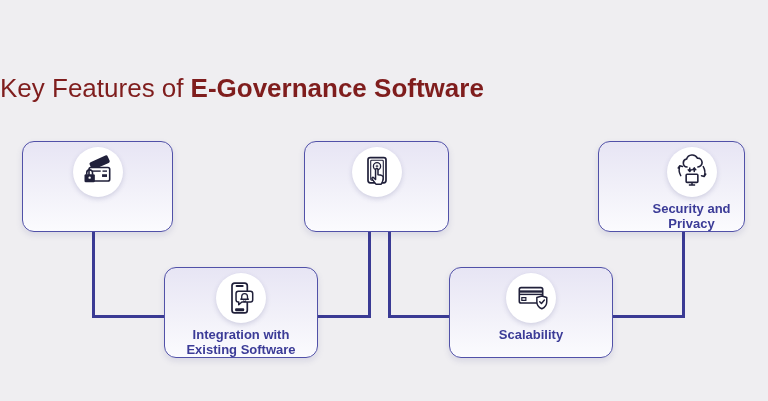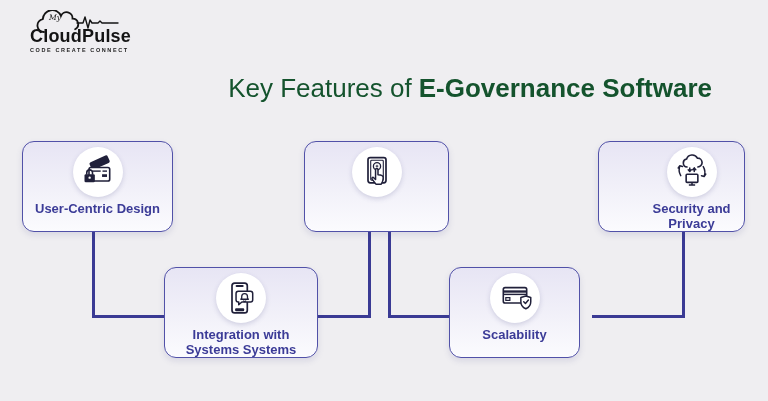--- a/index.html
+++ b/index.html
@@ -22,21 +22,21 @@
     color:#141414;margin-top:-9px;line-height:1;
   }
   .logo-tagline{
     font-size:5.5px;font-weight:700;letter-spacing:1.6px;
     color:#1c1c1c;margin-top:2px;white-space:nowrap;
   }
 
   
   .title{
     position:absolute;left:0;top:74px;width:712px;
-    text-align:right;color:#14532d;font-size:26px;line-height:1.1;
+    text-align:left;color:#7f1d1d;font-size:26px;line-height:1.1;
   }
   .title-prefix{font-weight:500;margin-right:7px;}
   .title-emphasis{font-weight:800;}
 
   
   .line{position:absolute;background:#3a3a94;}
   .v{width:3px;}
   .h{height:3px;}
   .v1{left:92px;top:231px;height:87px;}
   .h1{left:92px;top:315px;width:74px;}
@@ -53,50 +53,41 @@
     border:1.6px solid #5151a8;border-radius:12px;
     background:linear-gradient(180deg,#e7e5f4 0%,#f2f1f9 55%,#fbfbfe 100%);
     box-shadow:0 3px 6px rgba(80,80,140,.14);
     display:flex;flex-direction:column;align-items:center;
     padding-top:5px;
   }
   .card1{left:22px;top:141px;width:151px;}
   .card3{left:304px;top:141px;width:145px;}
   .card5{left:598px;top:141px;width:147px;padding-left:40px;}
   .card2{left:164px;top:267px;width:154px;}
-  .card4{left:449px;top:267px;width:131px;}
+  .card4{left:449px;top:267px;width:164px;}
 
   .icon-circle{
     width:50px;height:50px;border-radius:50%;
     background:#ffffff;box-shadow:0 2px 5px rgba(80,80,140,.22);
     display:flex;align-items:center;justify-content:center;
     flex:0 0 auto;
   }
   .card-label{
     margin-top:4px;
     font-size:13px;font-weight:700;color:#3b3b97;
     text-align:center;line-height:1.18;padding:0 6px;
   }
   .ic{display:block;}
   .ic *{vector-effect:non-scaling-stroke;}
 </style>
 </head>
 <body>
 
 <div class="stage">
 
-  <div class="logo">
-    <svg class="logo-art" width="100" height="26" viewBox="0 0 100 26">
-      <path d="M14 22 a6.5 6.5 0 0 1-1.2-12.9 A9.5 9.5 0 0 1 31 5.8 A6 6 0 0 1 42.5 8.6 a5.6 5.6 0 0 1 2.6 10.6" fill="none" stroke="#141414" stroke-width="1.8" stroke-linecap="round"></path>
-      <text x="19" y="9.5" font-family="DejaVu Serif, serif" font-style="italic" font-size="7.5" fill="#141414">My</text>
-      <polyline points="47,13 53,13 55,7 58,18 60,10 62,13 68,13 70,11 72,13 88,13" fill="none" stroke="#141414" stroke-width="1.4" stroke-linejoin="round" stroke-linecap="round"></polyline>
-    </svg>
-    <div class="logo-name">CloudPulse</div>
-    <div class="logo-tagline">CODE CREATE CONNECT</div>
-  </div>
 
   <div class="title">
     <span class="title-prefix">Key Features of</span><span class="title-emphasis">E-Governance Software</span>
   </div>
 
   <div class="line v v1"></div>
   <div class="line h h1"></div>
   <div class="line h h2"></div>
   <div class="line v v2"></div>
   <div class="line v v3"></div>
@@ -112,21 +103,20 @@
         </g>
         <rect x="10" y="15" width="23" height="15" rx="2" fill="#ffffff" stroke="#20203a" stroke-width="1.6"></rect>
         <line x1="13.5" y1="19" x2="23" y2="19" stroke="#20203a" stroke-width="1.4"></line>
         <line x1="25" y1="19" x2="30" y2="19" stroke="#20203a" stroke-width="1.4"></line>
         <rect x="24.5" y="22.5" width="5.5" height="3" fill="#20203a"></rect>
         <path d="M7.5 23 v-2.2 a3.2 3.2 0 0 1 6.4 0 V23" fill="none" stroke="#20203a" stroke-width="1.6"></path>
         <rect x="5" y="22.5" width="11.5" height="9" rx="1.5" fill="#20203a"></rect>
         <circle cx="10.7" cy="26.3" r="1.3" fill="#ffffff"></circle>
       </svg>
     </div>
-    <div class="card-label">User-Centric Design</div>
   </div>
 
   <div class="card card3">
     <div class="icon-circle">
       <svg class="ic" width="36" height="36" viewBox="0 0 40 40">
         <rect x="10" y="4" width="20" height="28" rx="2.5" fill="#ffffff" stroke="#20203a" stroke-width="1.7"></rect>
         <rect x="13" y="7" width="14" height="22" rx="1" fill="none" stroke="#20203a" stroke-width="1.1"></rect>
         <circle cx="20" cy="13.5" r="4" fill="#ffffff" stroke="#20203a" stroke-width="1.3"></circle>
         <path d="M18.5 13.5 h3 M20 12 v3" stroke="#20203a" stroke-width="0.9"></path>
         <path d="M18.8 33.5 l-4.2-5.6 c-.9-1.2.7-2.5 1.7-1.5 l2.1 2 V17.5 c0-2 2.7-2 2.7 0 V23 c3 0 5.8.9 5.8 3.4 0 2.4-.9 5.3-2.2 7.1z" fill="#ffffff" stroke="#20203a" stroke-width="1.5" stroke-linejoin="round"></path>
@@ -153,21 +143,21 @@
     <div class="icon-circle">
       <svg class="ic" width="36" height="36" viewBox="0 0 40 40">
         <rect x="10" y="3.5" width="17" height="33" rx="3" fill="#ffffff" stroke="#20203a" stroke-width="1.7"></rect>
         <rect x="14" y="5.5" width="9" height="2.4" rx="1.2" fill="#20203a"></rect>
         <rect x="13.5" y="31.5" width="10" height="3.2" rx="1" fill="#20203a"></rect>
         <path d="M17 12.5 h13.5 a2.5 2.5 0 0 1 2.5 2.5 v7 a2.5 2.5 0 0 1-2.5 2.5 H21 l-3.5 3 v-3 h-.5 a2.5 2.5 0 0 1-2.5-2.5 v-7 a2.5 2.5 0 0 1 2.5-2.5z" fill="#ffffff" stroke="#20203a" stroke-width="1.5" stroke-linejoin="round"></path>
         <path d="M24 15.2 c-2 0-3.2 1.4-3.2 3.2 v1.6 l-1 1.4 h8.4 l-1-1.4 v-1.6 c0-1.8-1.2-3.2-3.2-3.2z" fill="none" stroke="#20203a" stroke-width="1.3" stroke-linejoin="round"></path>
         <path d="M22.8 22.8 a1.2 1.2 0 0 0 2.4 0" fill="none" stroke="#20203a" stroke-width="1.2"></path>
       </svg>
     </div>
-    <div class="card-label">Integration with Systems Systems</div>
+    <div class="card-label">Integration with Existing Software</div>
   </div>
 
   <div class="card card4">
     <div class="icon-circle">
       <svg class="ic" width="36" height="36" viewBox="0 0 40 40">
         <rect x="7" y="8.5" width="26" height="17" rx="2" fill="#ffffff" stroke="#20203a" stroke-width="1.6"></rect>
         <rect x="7" y="11.5" width="26" height="2.6" fill="#20203a"></rect>
         <rect x="7" y="15.2" width="26" height="1.6" fill="#20203a"></rect>
         <rect x="9.8" y="19.5" width="4.5" height="3.2" fill="none" stroke="#20203a" stroke-width="1.2"></rect>
         <path d="M26.5 19.5 l5.5-1.8 5.5 1.8 v4.6 c0 4.2-2.4 6.6-5.5 7.9 -3.1-1.3-5.5-3.7-5.5-7.9z" fill="#ffffff" stroke="#20203a" stroke-width="1.5" stroke-linejoin="round"></path>

